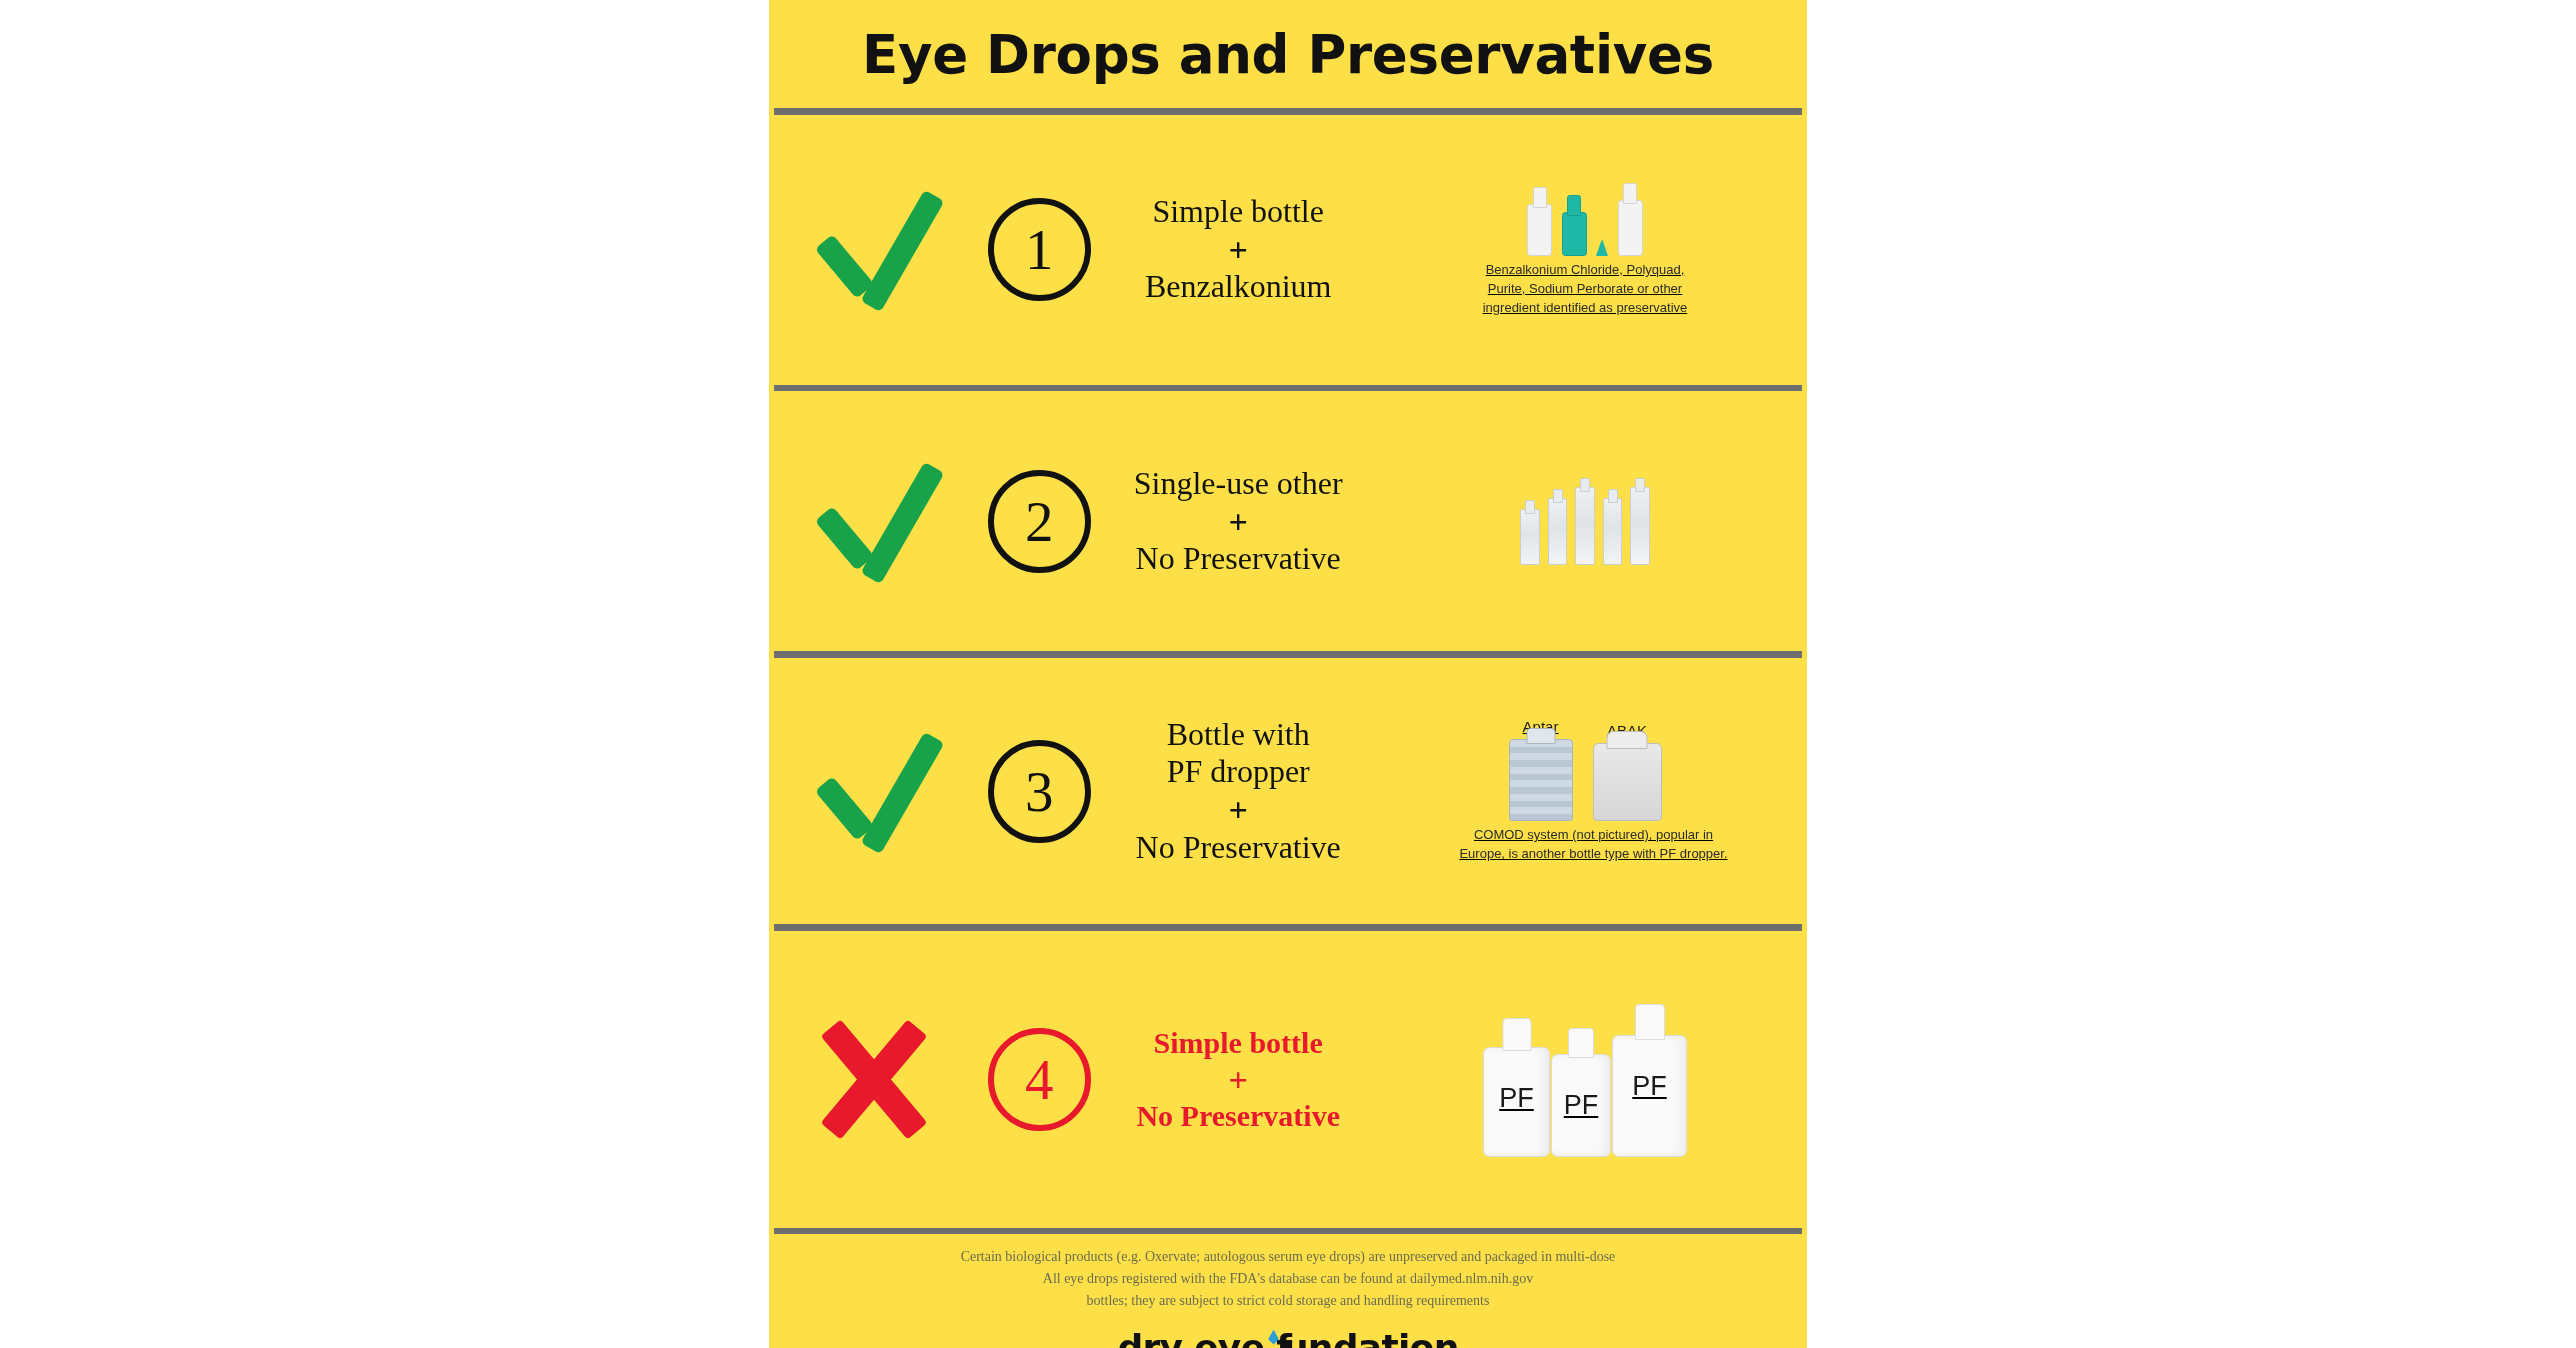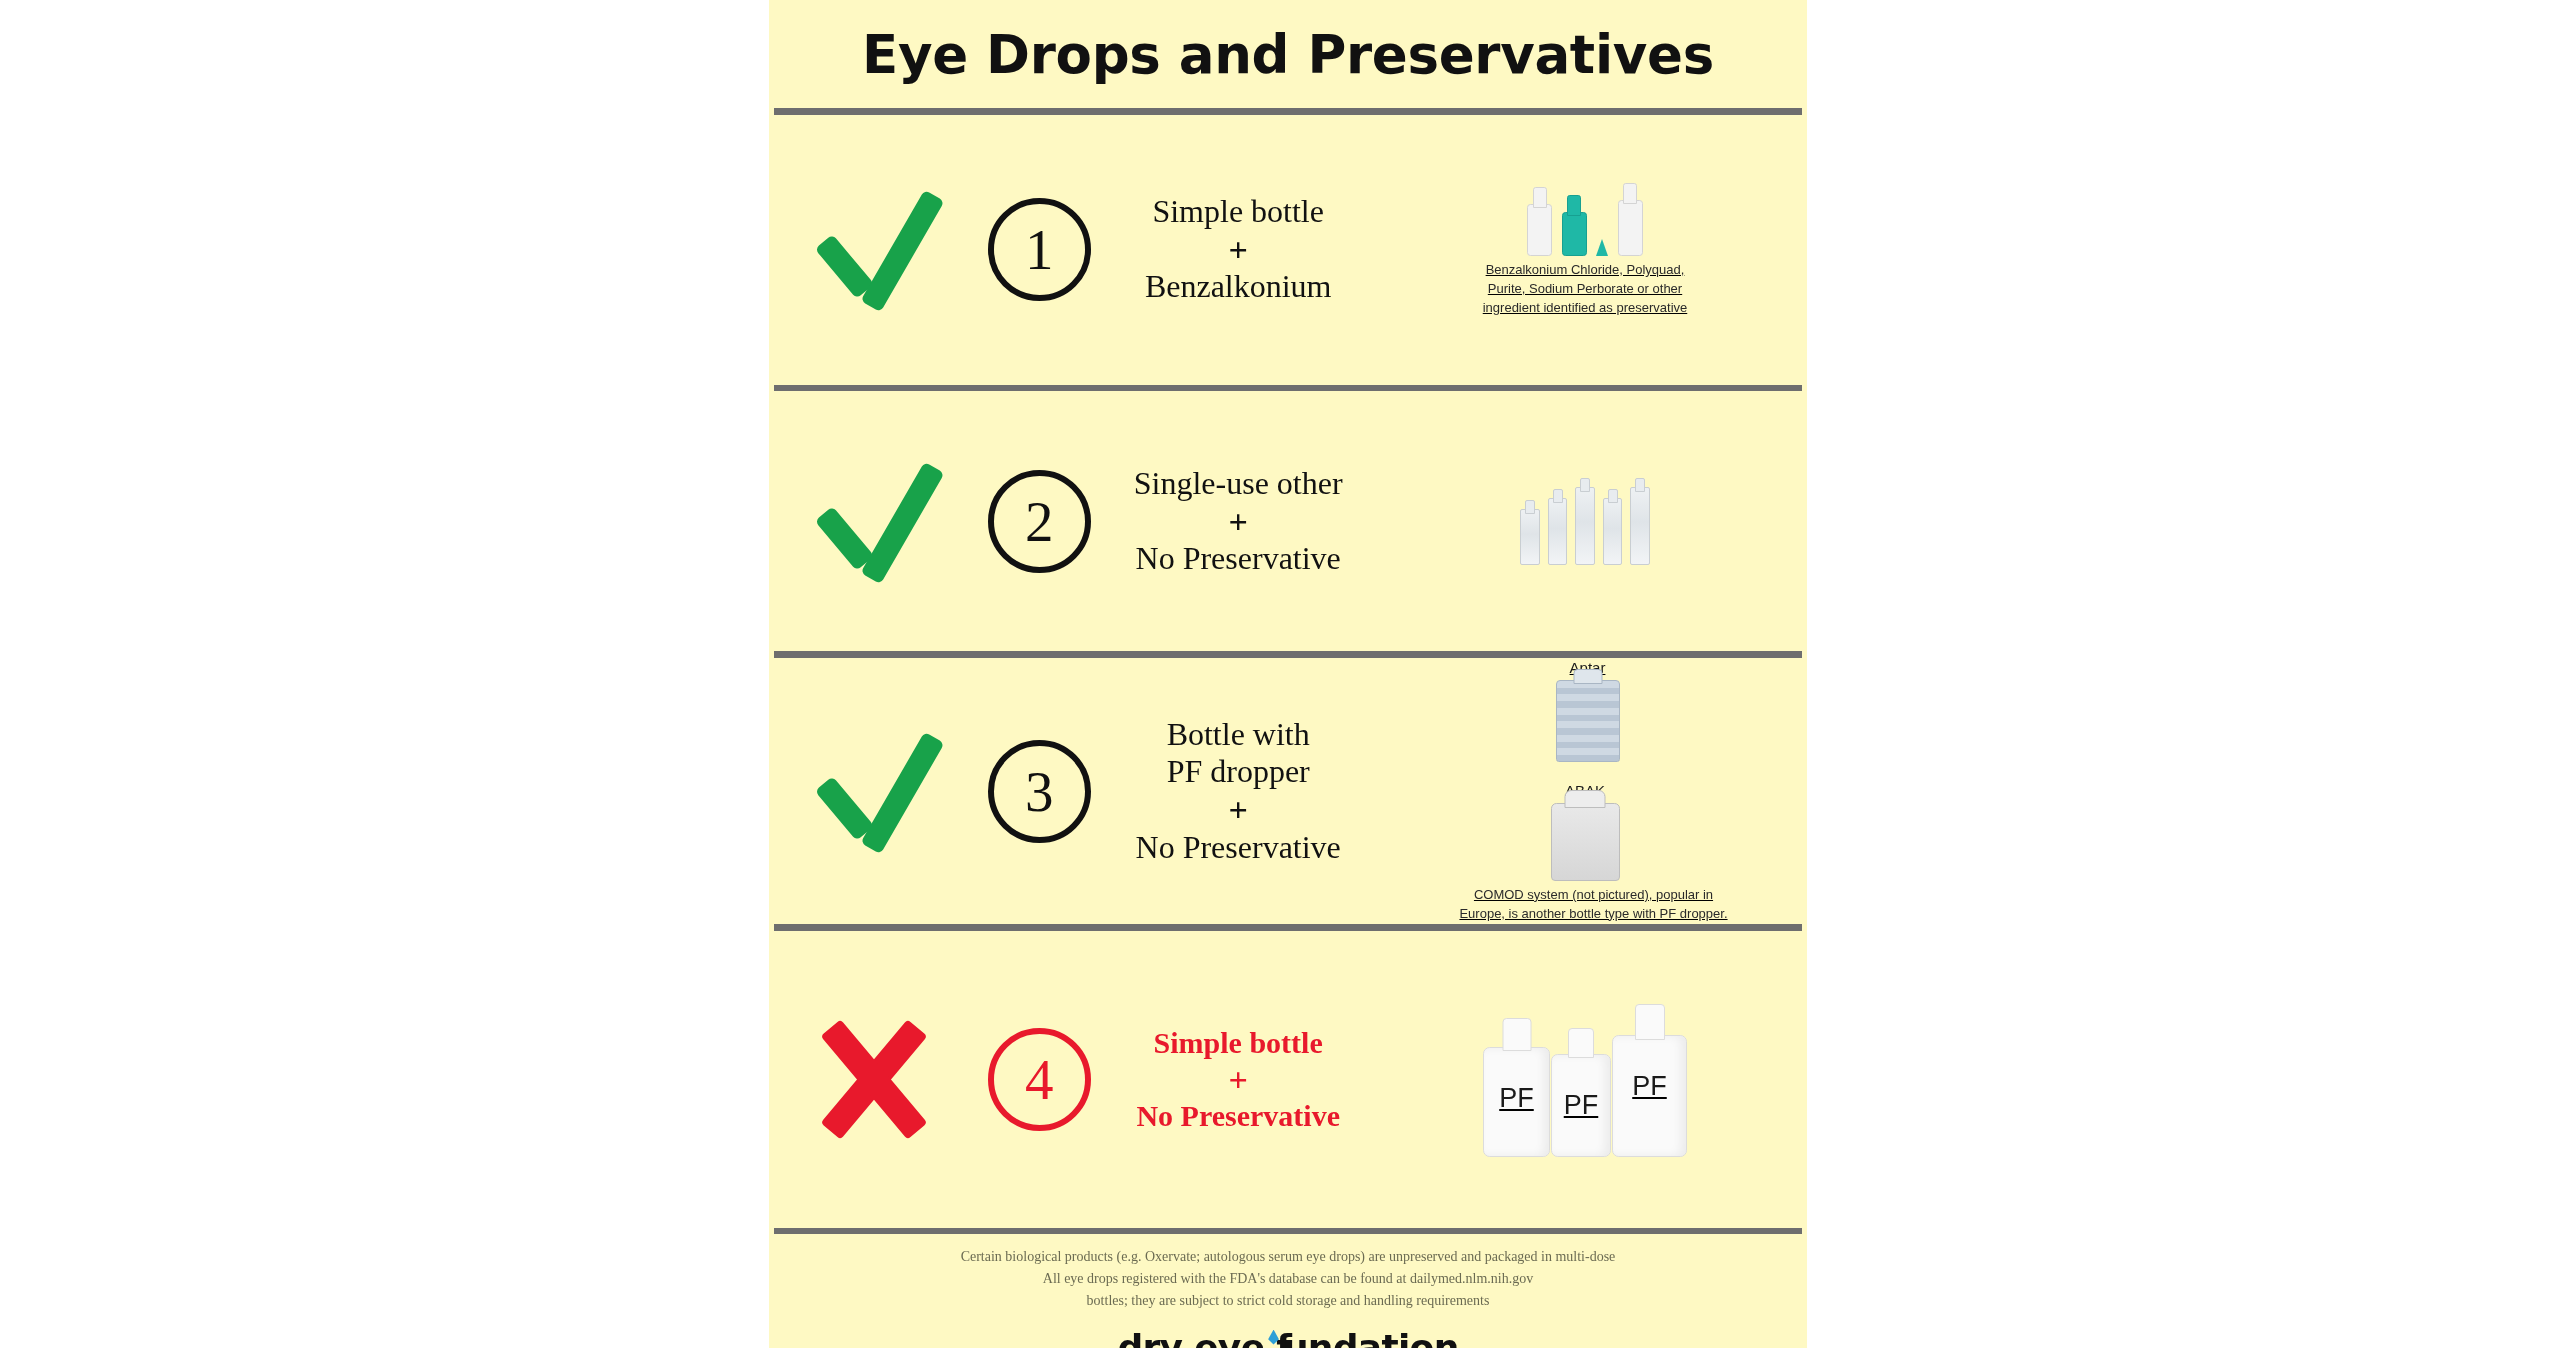--- a/index.html
+++ b/index.html
@@ -12,21 +12,21 @@
     height: 1348px;
     font-family: "Liberation Sans", sans-serif;
     overflow: hidden;
   }
   .poster {
     position: absolute;
     left: 769px;
     top: 0px;
     width: 1038px;
     height: 1348px;
-    background: #fef9c3;
+    background: #fde047;
   }
   
   .title-bar {
     height: 108px;
     display: flex;
     align-items: center;
     justify-content: center;
   }
   .title {
     font-family: "DejaVu Sans", sans-serif;
@@ -239,21 +239,20 @@
     border-radius: 2px 2px 0 0;
   }
   .vial.short { height: 54px; }
   .vial.mid { height: 65px; }
   
   .dropper-group {
     display: flex;
     gap: 20px;
     align-items: flex-end;
     justify-content: center;
-    flex-direction: column;
   }
   .dropper-col { text-align: center; }
   .aptar {
     width: 62px;
     height: 80px;
     background: repeating-linear-gradient(180deg,#cfd9e3 0 6.7px,#b9c6d4 6.7px 13.5px);
     border: 0.7px solid #a9b6c4;
     border-radius: 4px 4px 2.7px 2.7px;
     position: relative;
   }

